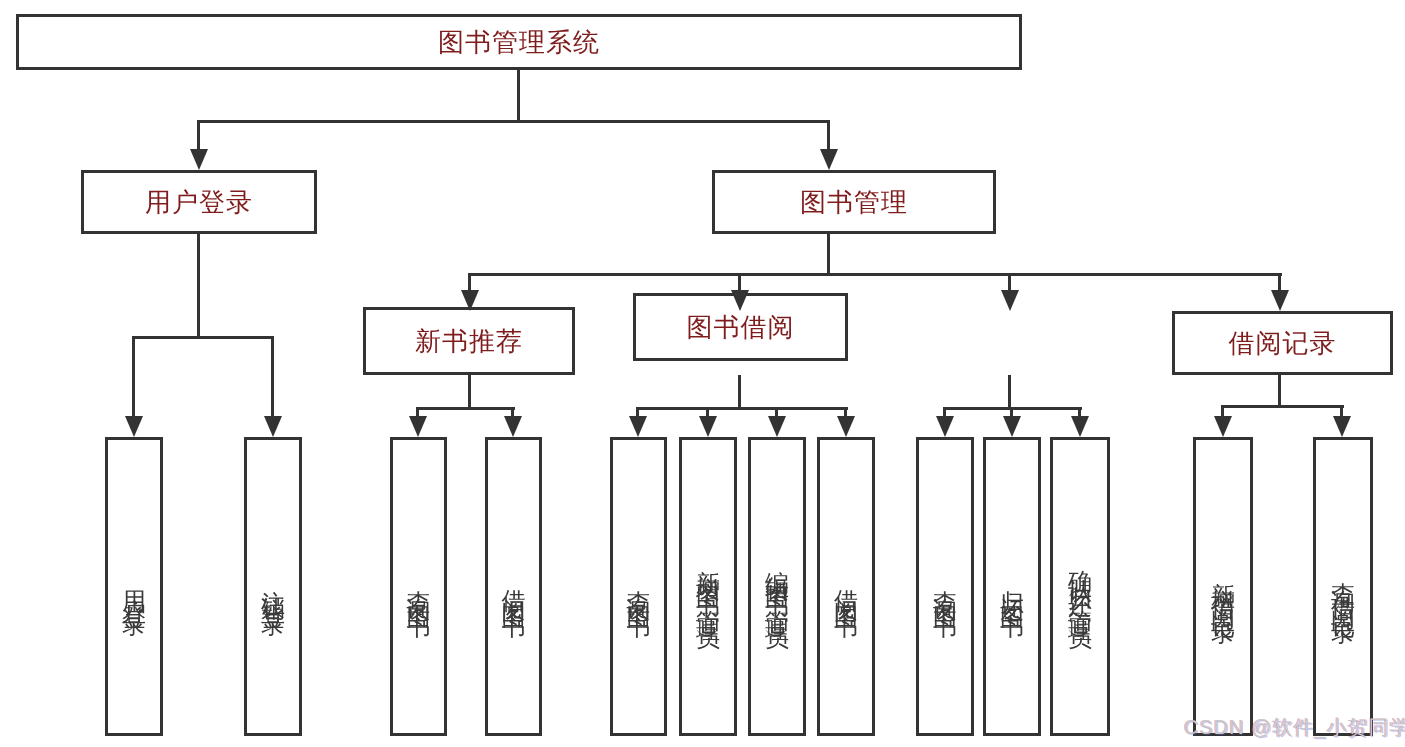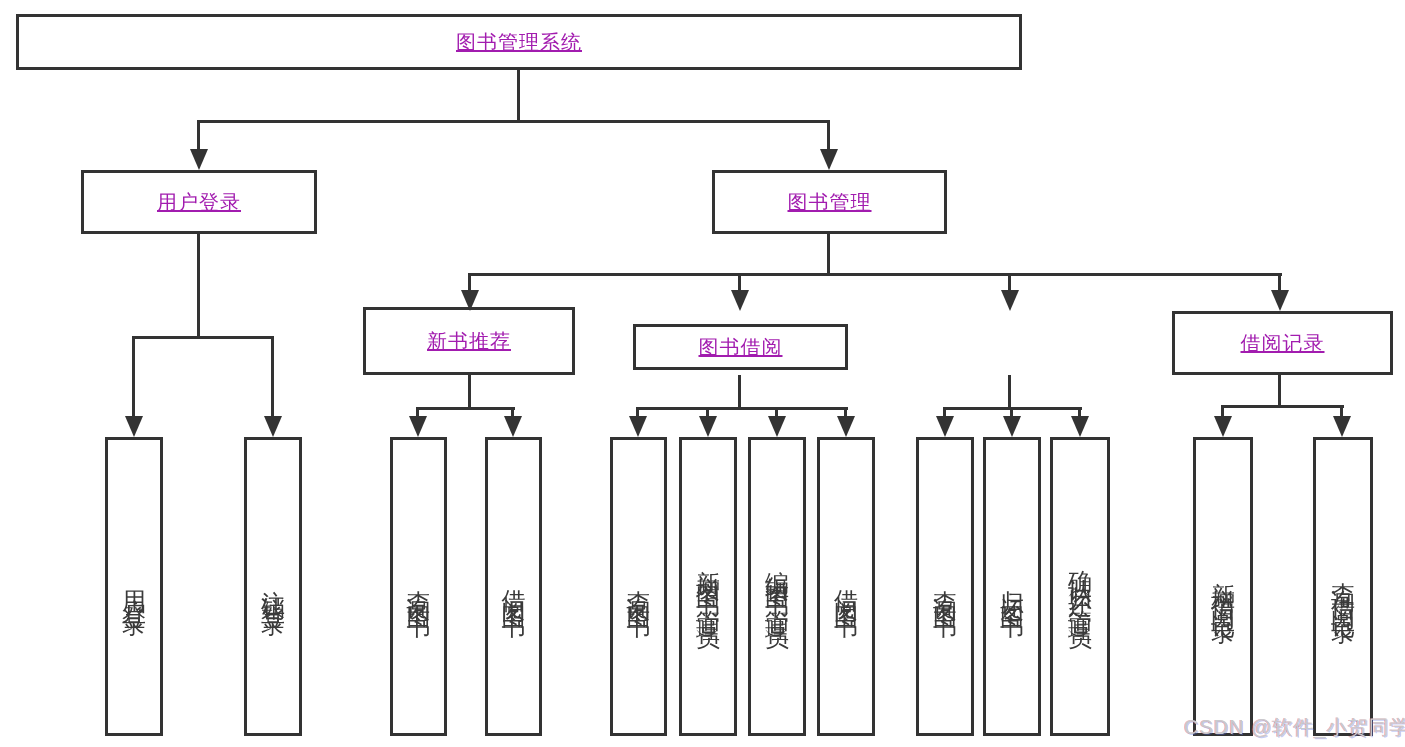--- a/index.html
+++ b/index.html
@@ -18,25 +18,24 @@
   .box {
     position: absolute;
     box-sizing: border-box;
     border: 3px solid #333333;
     background: #ffffff;
     display: flex;
     align-items: center;
     justify-content: center;
   }
   .box.h span {
-    font-size: 20px;
-    color: #a21caf;
+    font-size: 26px;
+    color: #7f1d1d;
     letter-spacing: 1px;
     white-space: nowrap;
-    text-decoration: underline;
   }
   .box.v span {
     writing-mode: vertical-rl;
     text-orientation: mixed;
     font-size: 24px;
     line-height: 1;
     letter-spacing: 8px;
     color: #3a3a3a;
   }
   .vline {
@@ -73,28 +72,28 @@
 
 <div id="canvas">
 
   <div class="box h" style="left:16px;top:14px;width:1006px;height:56px">
     <span>图书管理系统</span>
   </div>
 
   <div class="box h" style="left:81px;top:170px;width:236px;height:64px">
     <span>用户登录</span>
   </div>
-  <div class="box h" style="left:712px;top:170px;width:235px;height:64px">
+  <div class="box h" style="left:712px;top:170px;width:284px;height:64px">
     <span>图书管理</span>
   </div>
 
   <div class="box h" style="left:363px;top:307px;width:212px;height:68px">
     <span>新书推荐</span>
   </div>
-  <div class="box h" style="left:633px;top:324px;width:215px;height:46px">
+  <div class="box h" style="left:633px;top:293px;width:215px;height:68px">
     <span>图书借阅</span>
   </div>
   <div class="box h" style="left:1172px;top:311px;width:221px;height:64px">
     <span>借阅记录</span>
   </div>
 
   <div class="box v" style="left:105px;top:437px;width:58px;height:299px">
     <span>用户登录</span>
   </div>
   <div class="box v" style="left:244px;top:437px;width:58px;height:299px">

